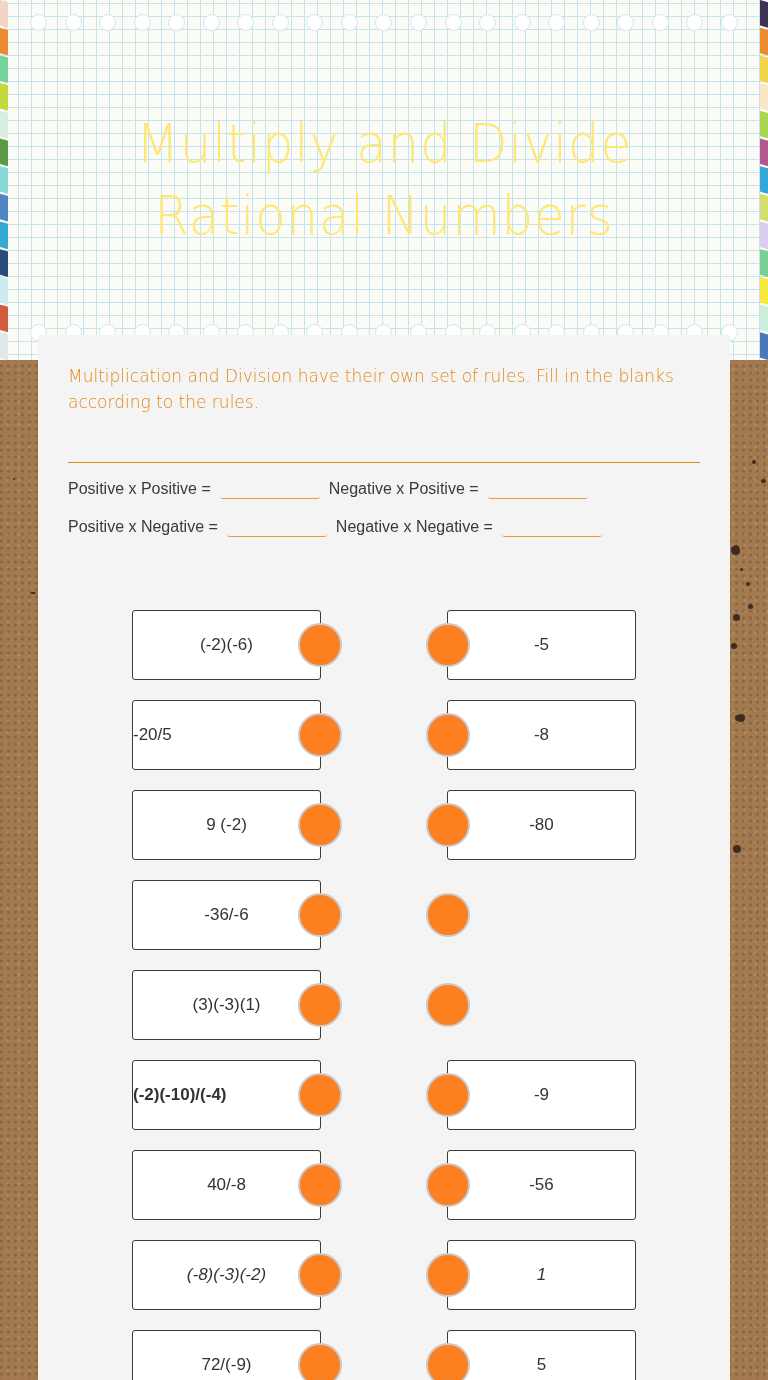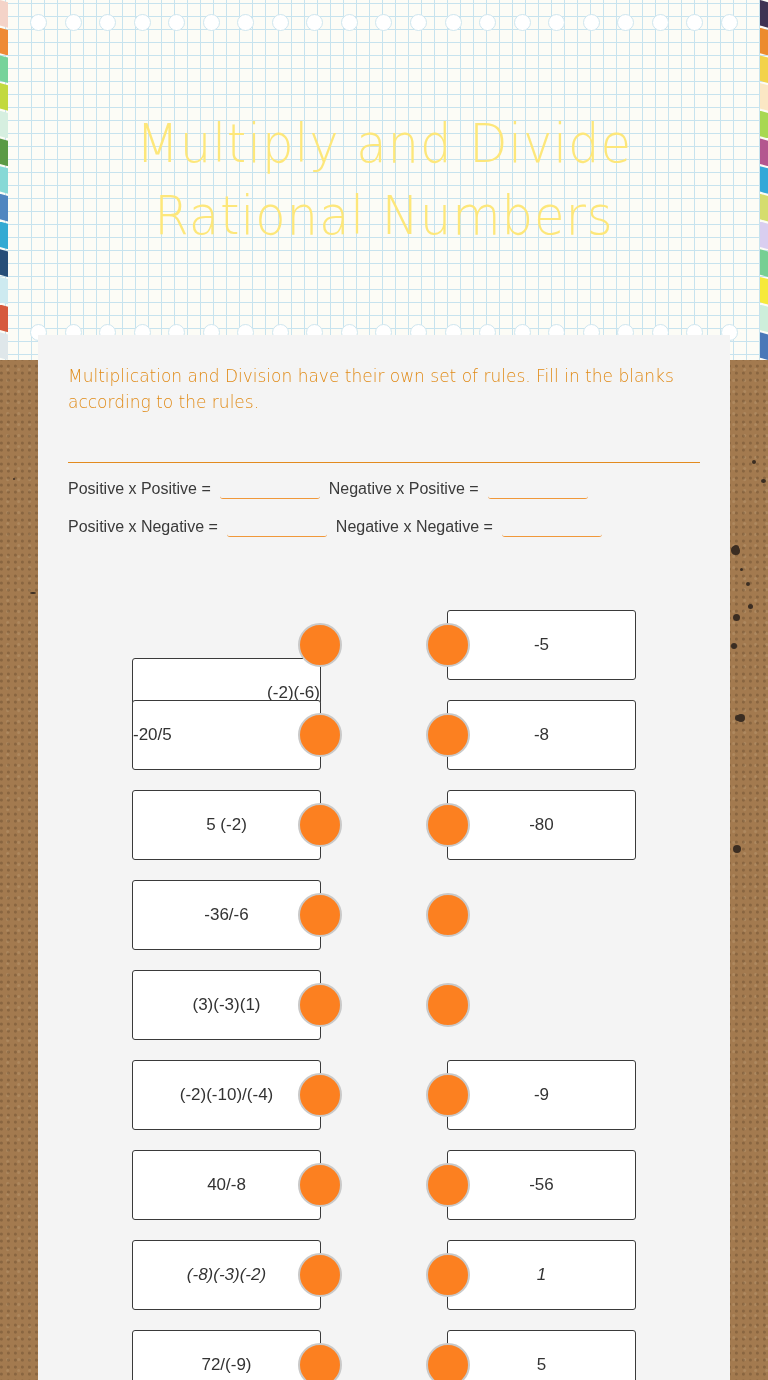--- a/index.html
+++ b/index.html
@@ -200,42 +200,42 @@
   </div>
   <div class="rule-row r2">
     <span class="rule-label">Positive x Negative =</span>
     <div class="blank"></div>
     <span class="rule-label">Negative x Negative =</span>
     <div class="blank"></div>
   </div>
 
   <div id="matching">
       <div class="match-row" style="top: 275px;">
-        <div class="box left" style="justify-content: flex-end; margin-top: 48px;">
+        <div class="box left" style="justify-content: center;">
           <span class="txt" style="margin-right: 0px;">(-2)(-6)</span>
         </div>
         <div class="box right">
           <span class="txt">-5</span>
         </div>
         <div class="dot left" style="background: rgb(252, 128, 32);"></div>
         <div class="dot right" style="background: rgb(252, 128, 32);"></div>
       </div>
       <div class="match-row" style="top: 365px;">
         <div class="box left" style="justify-content: flex-start;">
           <span class="txt" style="margin-right: 0px;">-20/5</span>
         </div>
         <div class="box right">
           <span class="txt">-8</span>
         </div>
         <div class="dot left" style="background: rgb(252, 128, 32);"></div>
         <div class="dot right" style="background: rgb(252, 128, 32);"></div>
       </div>
       <div class="match-row" style="top: 455px;">
         <div class="box left" style="justify-content: center;">
-          <span class="txt" style="margin-right: 0px;">5 (-2)</span>
+          <span class="txt" style="margin-right: 0px;">9 (-2)</span>
         </div>
         <div class="box right">
           <span class="txt">-80</span>
         </div>
         <div class="dot left" style="background: rgb(252, 128, 32);"></div>
         <div class="dot right" style="background: rgb(252, 128, 32);"></div>
       </div>
       <div class="match-row" style="top: 545px;">
         <div class="box left" style="justify-content: center;">
           <span class="txt" style="margin-right: 0px;">-36/-6</span>
@@ -244,21 +244,21 @@
         <div class="dot right" style="background: rgb(252, 128, 32);"></div>
       </div>
       <div class="match-row" style="top: 635px;">
         <div class="box left" style="justify-content: center;">
           <span class="txt" style="margin-right: 0px;">(3)(-3)(1)</span>
         </div>
         <div class="dot left" style="background: rgb(252, 128, 32);"></div>
         <div class="dot right" style="background: rgb(252, 128, 32);"></div>
       </div>
       <div class="match-row" style="top: 725px;">
-        <div class="box left" style="justify-content: center;">
+        <div class="box left" style="justify-content: flex-start; font-weight: bold;">
           <span class="txt" style="margin-right: 0px;">(-2)(-10)/(-4)</span>
         </div>
         <div class="box right">
           <span class="txt">-9</span>
         </div>
         <div class="dot left" style="background: rgb(252, 128, 32);"></div>
         <div class="dot right" style="background: rgb(252, 128, 32);"></div>
       </div>
       <div class="match-row" style="top: 815px;">
         <div class="box left" style="justify-content: center;">

